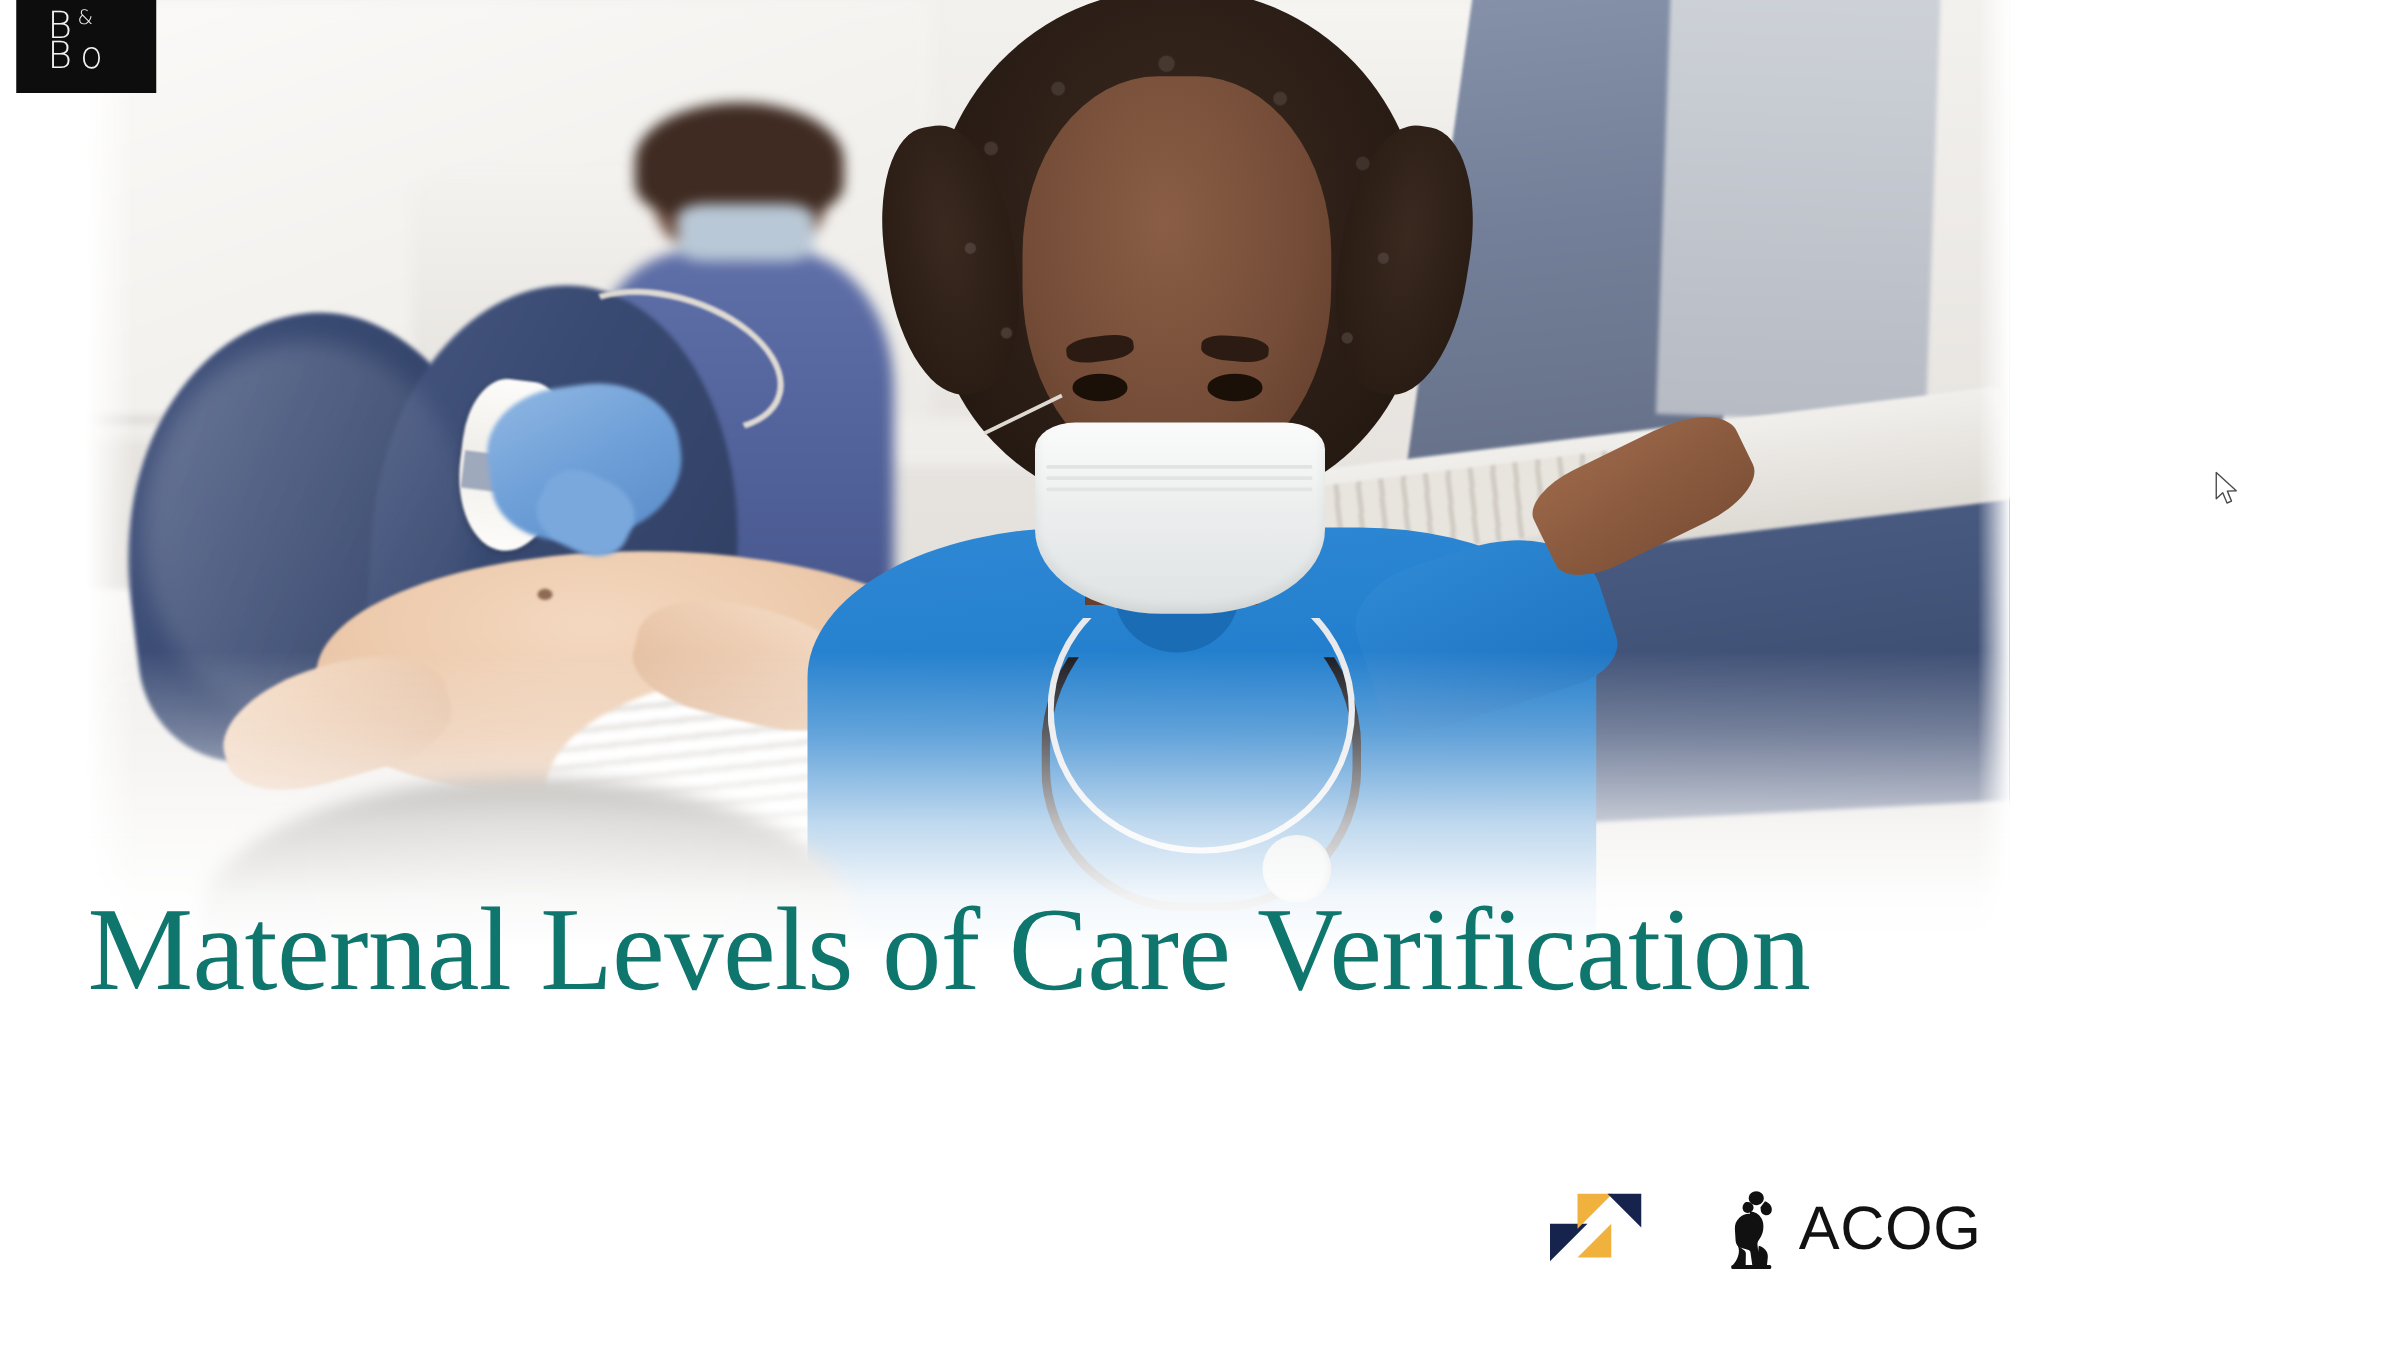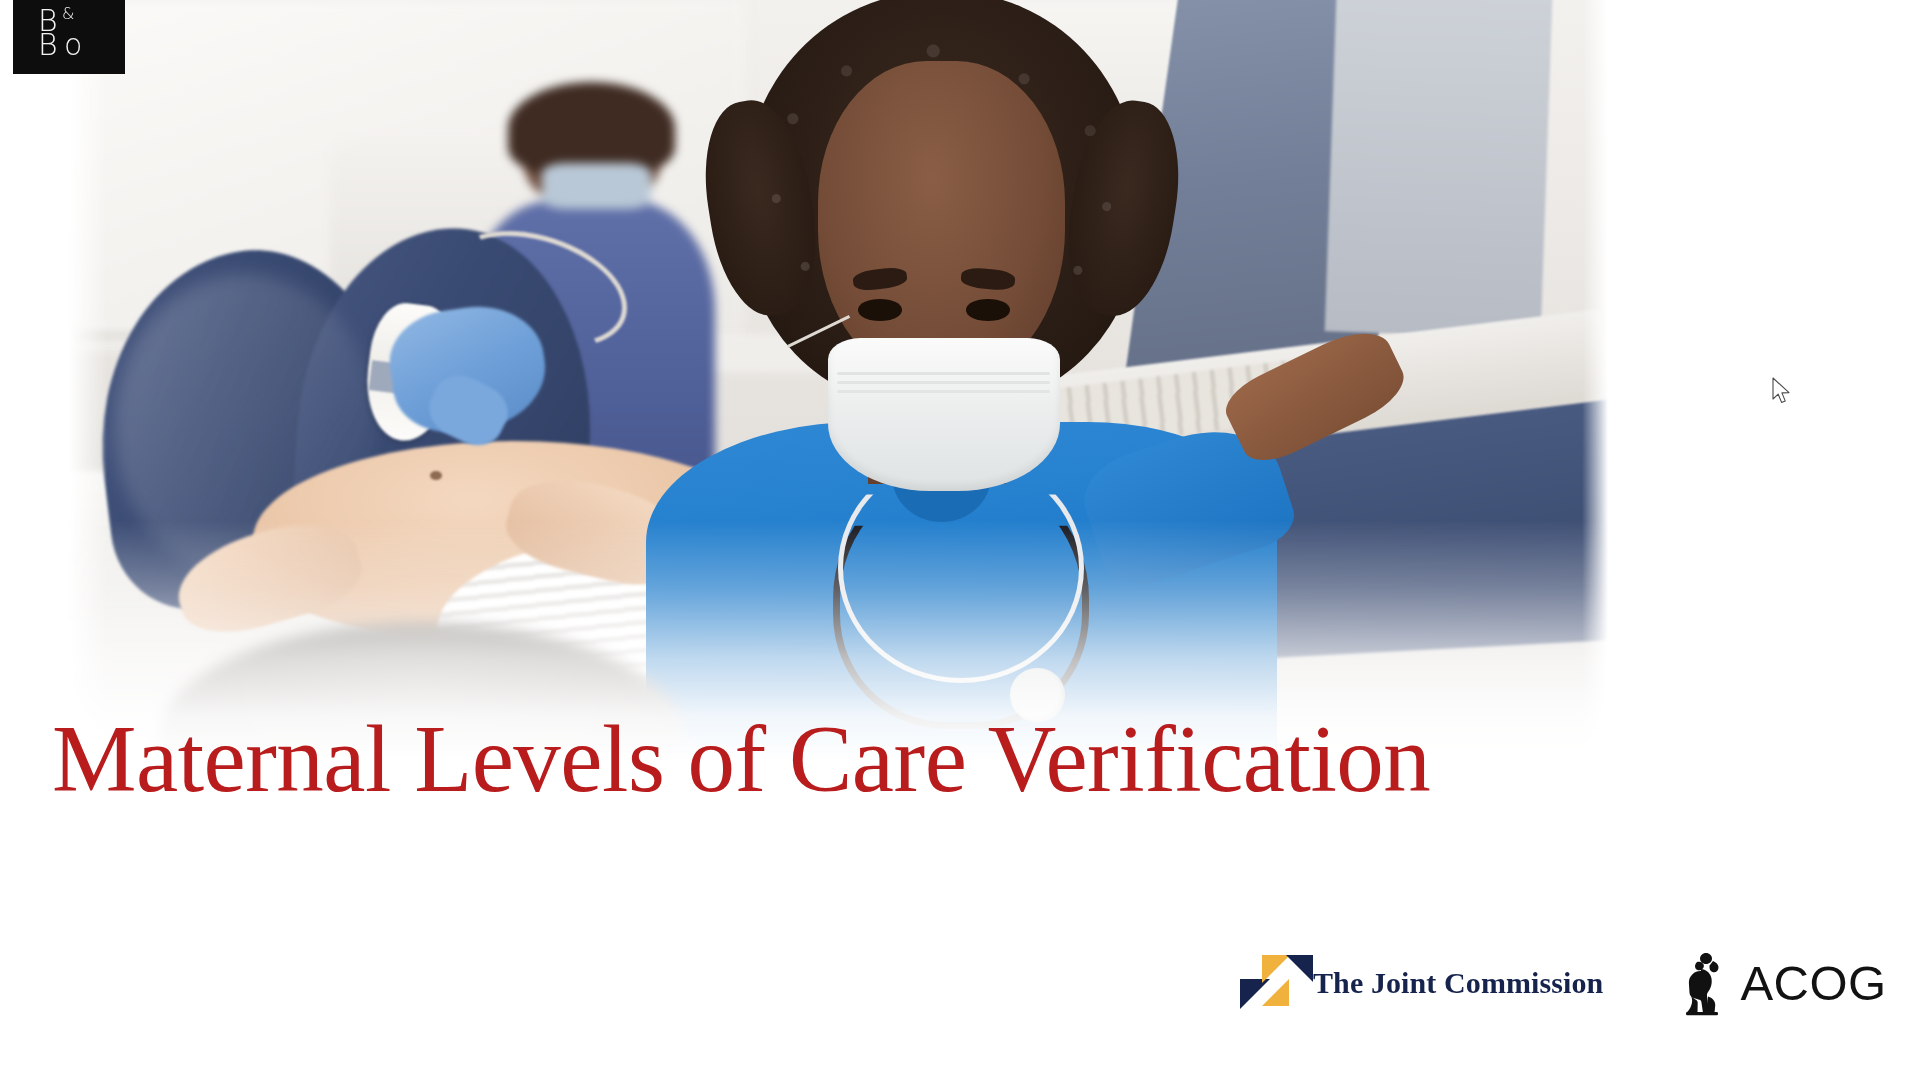--- a/index.html
+++ b/index.html
@@ -371,27 +371,27 @@
     pointer-events:none;
   }
   .photo-fade-r {
     position:absolute; right:0; top:0; bottom:0; width:26px;
     background:linear-gradient(270deg,#ffffff 0%,rgba(255,255,255,0) 100%);
     pointer-events:none;
   }
 
   
   .title {
-    position:absolute; left:52px; top:712px;
+    position:absolute; left:70px; top:712px;
     width:1560px;
     z-index:30;
     font-family:"Liberation Serif", serif;
     font-size:95px;
     line-height:1;
-    color:#b91c1c;
+    color:#0f766e;
     letter-spacing:-.5px;
     white-space:nowrap;
   }
   .subtitle {
     position:absolute; left:74px; top:826px;
     width:1620px;
     z-index:30;
     font-family:"Liberation Serif", serif;
     font-size:51px;
     line-height:1;
@@ -565,21 +565,20 @@
 
   <div class="logos">
 
     <div class="tjc-logo">
       <div class="tjc-mark">
         <span class="tri tri-a"></span>
         <span class="tri tri-b"></span>
         <span class="tri tri-c"></span>
         <span class="tri tri-d"></span>
       </div>
-      <div class="tjc-text">The Joint Commission</div>
     </div>
 
     <div class="acog-logo">
       <svg class="acog-mark" viewBox="0 0 56 66">
         <g fill="#111111">
           <path d="M31 3c3.4 0 6 2.5 6 5.6 0 3-2.6 5.5-6 5.5s-6-2.5-6-5.5C25 5.5 27.6 3 31 3z"></path>
           <path d="M38 11c4 1.5 6 4.5 5.4 7.6-.5 2.6-2.6 4-5 3.6-2.3-.4-3.6-2-3.8-4l-.2-2.4L38 11z"></path>
           <path d="M22 12c3.2-1 5.6.3 6.6 2.6.8 2-.2 4.2-2.2 5.2-2.3 1.2-4.8.4-5.9-1.6-1-1.9-.4-4.6 1.5-6.2z"></path>
           <path d="M26 19c4 .4 7 2.2 9 5.4 1.6 2.6 2 5.6 1.6 9-.4 3.3-1.7 6-3.4 8.4-1 1.4-1.4 2.6-1.2 4.2l1 9.2c.2 1.8.8 3 2 4.2l2.4 2.6c.8.9.6 2-.6 2.2l-6.4.8c-1.4.2-2.2-.5-2.4-1.9l-1.6-11c-.2-1.4-.8-2-2.1-2.4l-5.6-1.6c-2.6-.8-4-2.6-4.2-5.3l-.6-9.6c-.2-3.6 1-6.6 3.6-9 2.4-2.2 5.2-3.4 8.5-3.2z"></path>
           <path d="M16 46c1.6 3 1.4 6.3.2 9.6-.8 2.3-2 4.3-3.6 6-.9 1-.6 2 .7 2.2l7.2 1c1.3.2 2-.5 2-1.8l.2-10c0-1.6-.6-2.6-2-3.3L16 46z"></path>

